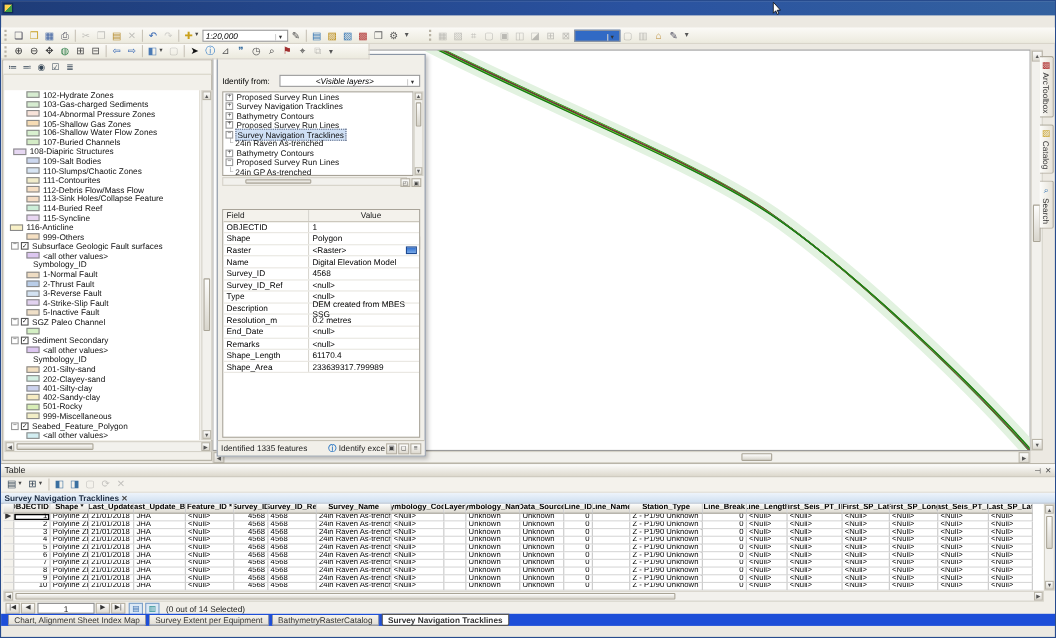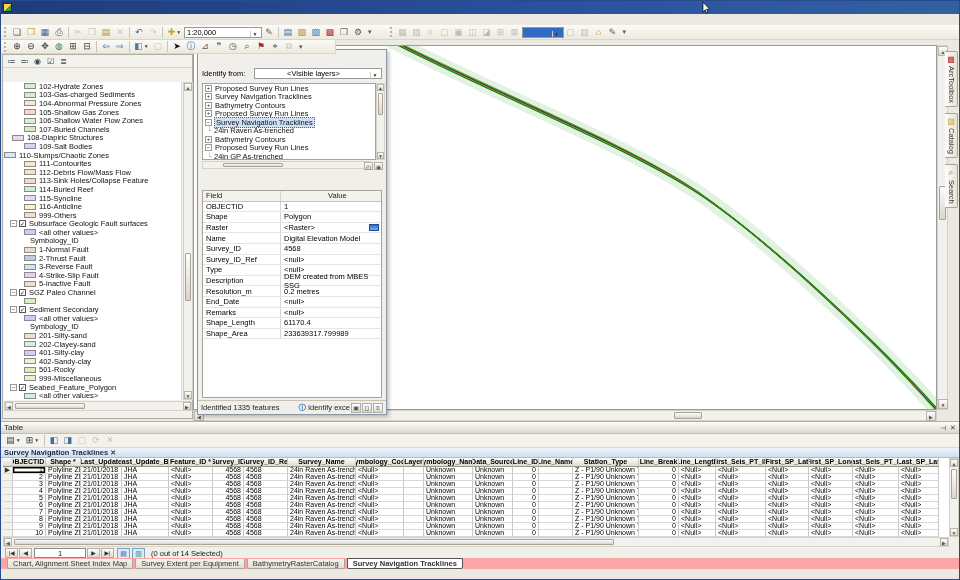--- a/index.html
+++ b/index.html
@@ -17,21 +17,21 @@
   #menubar{position:absolute;left:0;top:13px;width:960px;height:11px;background:#f4f2ec;border-bottom:1px solid #dcd8cf;display:flex;align-items:center;padding-left:4px;z-index:6;}
   .menu-item{font-size:8.5px;color:#222;padding:0 6px;}
   #tb1{position:absolute;left:0;top:24px;width:960px;height:15px;background:linear-gradient(#fbfaf7,#eceade);border-bottom:1px solid #d9d5ca;display:flex;align-items:center;padding-left:2px;z-index:6;}
   #tb2{position:absolute;left:0;top:39px;width:335px;height:14px;background:linear-gradient(#fbfaf7,#eceade);border-bottom:1px solid #d9d5ca;border-right:1px solid #d9d5ca;display:flex;align-items:center;padding-left:2px;z-index:6;}
   .grip{width:3px;height:10px;border-left:2px dotted #b9b3a5;margin:0 3px 0 1px;}
   .tbtn{width:14px;height:13px;display:flex;align-items:center;justify-content:center;font-size:9px;line-height:13px;flex:none;}
   .tbtn.dd{width:19px;}
   .tbtn .ddarr{font-size:5px;color:#444;margin-left:1px;}
   .tbtn.grayed{opacity:.35;}
   .tsep{width:1px;height:11px;background:#c9c4b8;margin:0 2px;flex:none;}
-  .tcombo{height:11px;background:#fff;border:1px solid #9a9a9a;font-size:7.5px;display:flex;align-items:flex-end;padding:0 2px;flex:none;}
+  .tcombo{height:11px;background:#fff;border:1px solid #9a9a9a;font-size:7.5px;display:flex;align-items:flex-end;padding:0 2px;flex:none;font-style:italic;}
   .tcombo .cval{flex:1;}
   .tcombo .cbtn{width:9px;text-align:center;font-size:5px;color:#333;border-left:1px solid #cfcfcf;}
   .overflow{font-size:7px;color:#555;margin:0 3px;}
   
   #mapArea{position:absolute;left:192px;top:44px;width:754px;height:375px;z-index:1;}
   #mapCanvas{position:absolute;left:0;top:0;width:744px;height:365px;background:#fff;border:1px solid #9a9a9a;overflow:hidden;}
   .vscroll{position:absolute;background:#f2f1ed;border:1px solid #d5d2c8;}
   .hscroll{position:absolute;background:#f2f1ed;border:1px solid #d5d2c8;}
   .sarrow{position:absolute;width:10px;height:10px;font-size:5px;color:#555;text-align:center;line-height:10px;background:linear-gradient(#fefefe,#dcd9d0);border:1px solid #b9b5a9;}
   .sthumb{position:absolute;background:linear-gradient(#fdfdfc,#d8d5cc);border:1px solid #a9a496;border-radius:1px;}
@@ -96,21 +96,21 @@
   .gc.sel{background:#f4f2ec;justify-content:center;color:#333;}
   .gc.r{justify-content:flex-end;}
   .gc.cur{box-shadow:inset 0 0 0 1.4px #000;}
   #gridV{left:948px;top:36px;width:10px;height:79px;}
   #gridH{left:2px;top:115px;width:946px;height:10px;}
   #recnav{position:absolute;left:0;top:125px;width:100%;height:12px;display:flex;align-items:center;padding-left:4px;font-size:7.5px;color:#222;}
   .navbtn{width:13px;height:10px;border:1px solid #b4afa2;background:linear-gradient(#fefefe,#ddd9cf);font-size:6px;line-height:9px;text-align:center;margin-right:1px;color:#333;}
   #recbox{width:52px;height:10px;border:1px solid #8a8a8a;background:#fff;text-align:center;line-height:9px;margin:0 1px;}
   .viewbtn{width:13px;height:11px;border:1px solid #7da0c8;background:#dce9f6;font-size:7px;line-height:10px;text-align:center;margin-left:2px;}
   
-  #bottomTabs{position:absolute;left:0;top:557px;width:960px;height:11px;display:flex;align-items:center;padding-left:6px;gap:2px;background:#fca5a5;z-index:5;}
+  #bottomTabs{position:absolute;left:0;top:557px;width:960px;height:11px;display:flex;align-items:center;padding-left:6px;gap:2px;background:#1d4ed8;z-index:5;}
   .btab{font-size:7.5px;color:#333;background:linear-gradient(#f6f4ef,#e2ded4);border:1px solid #a9a496;border-top:none;padding:0 5px;height:10px;line-height:9px;border-radius:0 0 2px 2px;}
   .btab.active{background:#fff;border:1px solid #555;height:11px;font-weight:bold;}
   #statusbar{position:absolute;left:0;top:568px;width:960px;height:12px;background:#f1efe9;border-top:1px solid #d5d1c6;display:flex;align-items:center;z-index:5;}
   #coords{margin-left:auto;width:118px;border-left:1px solid #c6c2b6;font-size:7.5px;color:#222;text-align:center;height:100%;line-height:11px;margin-right:4px;}
 </style>
 </head>
 <body>
 
 <div id="app">
 
@@ -392,21 +392,21 @@
           <span>107-Buried Channels</span>
         </div>
         <div class="trow" style="padding-left: 8px;">
           <span class="swatch" style="background: rgb(230, 215, 242);"></span>
           <span>108-Diapiric Structures</span>
         </div>
         <div class="trow" style="padding-left: 20px;">
           <span class="swatch" style="background: rgb(204, 216, 240);"></span>
           <span>109-Salt Bodies</span>
         </div>
-        <div class="trow" style="">
+        <div class="trow" style="padding-left: 20px;">
           <span class="swatch pat" style="background: rgb(215, 229, 244);"></span>
           <span>110-Slumps/Chaotic Zones</span>
         </div>
         <div class="trow" style="padding-left: 20px;">
           <span class="swatch" style="background: rgb(241, 236, 202);"></span>
           <span>111-Contourites</span>
         </div>
         <div class="trow" style="padding-left: 20px;">
           <span class="swatch" style="background: rgb(246, 223, 196);"></span>
           <span>112-Debris Flow/Mass Flow</span>
@@ -416,21 +416,21 @@
           <span>113-Sink Holes/Collapse Feature</span>
         </div>
         <div class="trow" style="padding-left: 20px;">
           <span class="swatch" style="background: rgb(204, 238, 216);"></span>
           <span>114-Buried Reef</span>
         </div>
         <div class="trow" style="padding-left: 20px;">
           <span class="swatch" style="background: rgb(232, 214, 242);"></span>
           <span>115-Syncline</span>
         </div>
-        <div class="trow" style="padding-left: 20px;">
+        <div class="trow" style="padding-left: 5px;">
           <span class="swatch" style="background: rgb(248, 240, 198);"></span>
           <span>116-Anticline</span>
         </div>
         <div class="trow" style="padding-left: 20px;">
           <span class="swatch" style="background: rgb(246, 224, 194);"></span>
           <span>999-Others</span>
         </div>
         <div class="trow" style="padding-left: 6px;">
           <span class="expbox">−</span>
           <span class="chk">✓</span>

